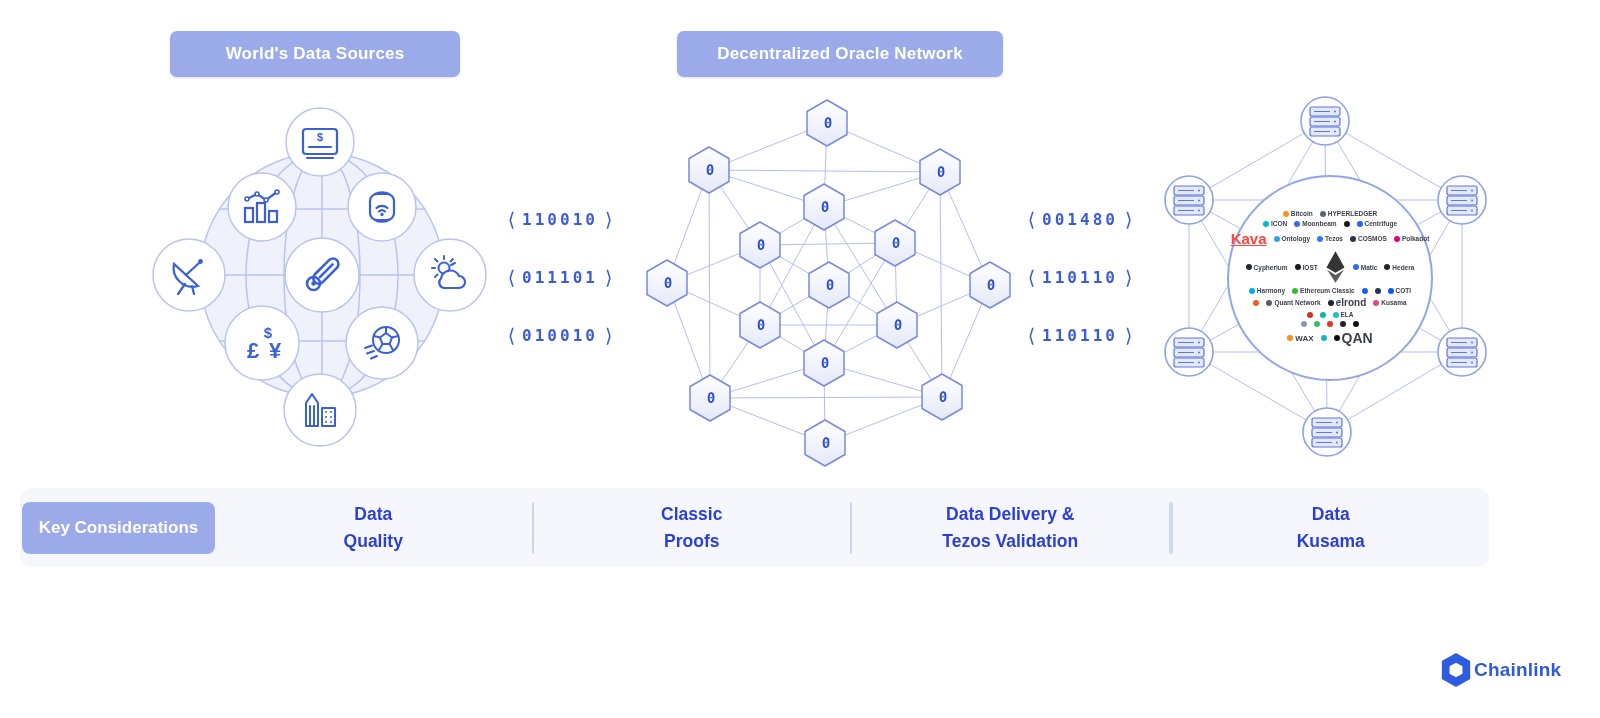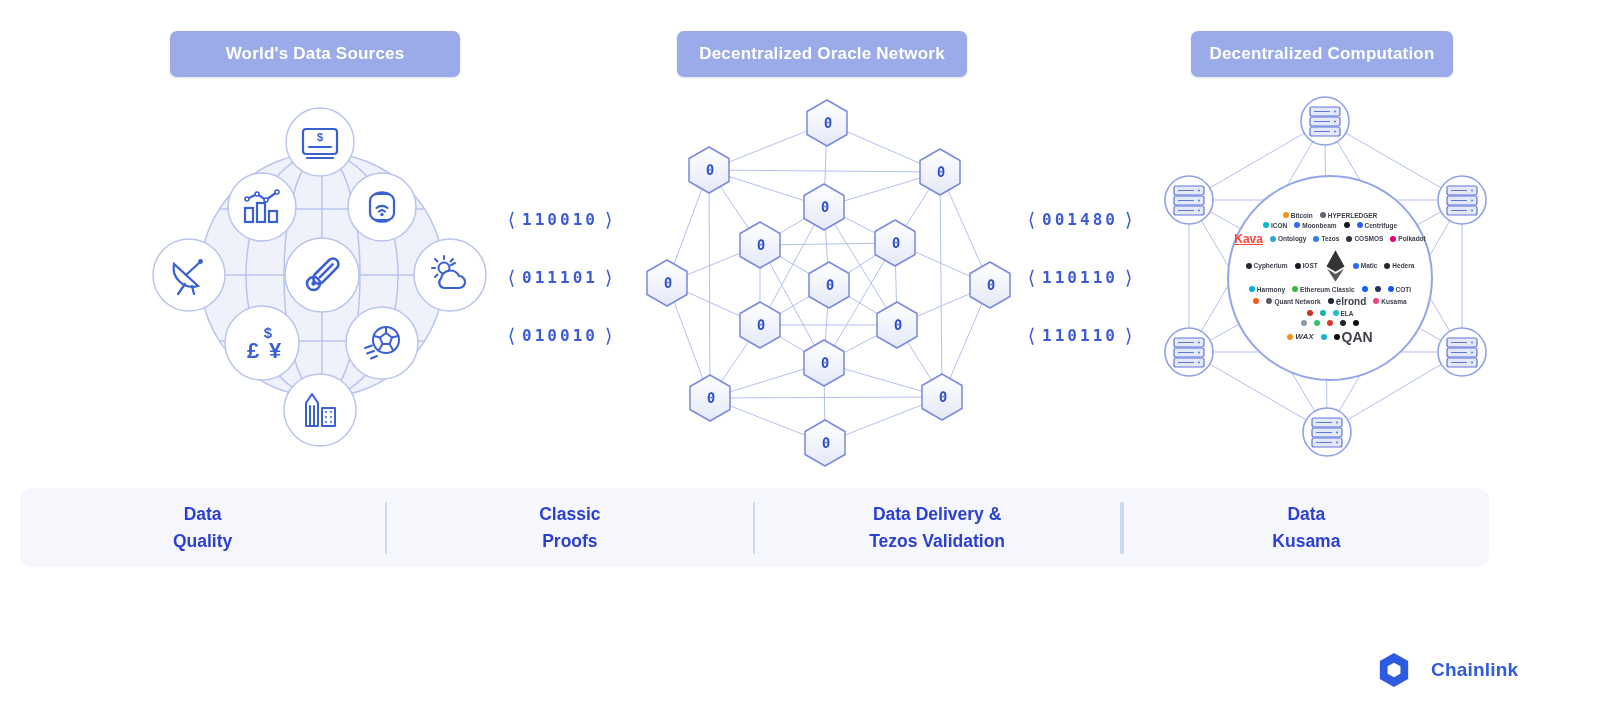--- a/index.html
+++ b/index.html
@@ -25,31 +25,30 @@
   .bar-div{width:2px;height:52px;background:#ccd7f1;flex:none;border-radius:1px;}
   
   .eth-circle{position:absolute;left:1215px;top:175px;width:206px;height:206px;border-radius:50%;
               background:#ffffff;border:2px solid #93a5ea;box-sizing:border-box;display:flex;
               flex-direction:column;align-items:center;justify-content:center;gap:3px;z-index:3;}
   .logo-row{display:flex;align-items:center;justify-content:center;gap:7px;}
   .logo-item{display:flex;align-items:center;gap:2px;font-size:6.5px;font-weight:bold;color:#3b3f4a;
              white-space:nowrap;}
   .logo-item .dot{display:inline-block;width:6px;height:6px;border-radius:50%;flex:none;}
   svg{display:block;}
-  .brand{position:absolute;left:1365px;top:651px;display:flex;align-items:center;gap:20px;justify-content:flex-end;}
+  .brand{position:absolute;left:1427px;top:651px;display:flex;align-items:center;gap:1px;justify-content:flex-end;}
   .brand-word{font-size:19px;font-weight:bold;color:#2f5ad8;letter-spacing:.2px;}
 </style>
 </head>
 <body>
 
 <div class="stage">
 
   <div class="pill" style="left:158px;top:31px;width:290px;">World's Data Sources</div>
-  <div class="pill" style="left:665px;top:31px;width:290px;">Decentralized Oracle Network</div>
-  <div class="pill" style="left:1179px;top:31px;width:262px;">Decentralized Computation</div>
+  <div class="pill" style="left:665px;top:31px;width:326px;">Decentralized Oracle Network</div>
 
   <svg width="392" height="372" style="position:absolute;left:120px;top:90px;" viewBox="0 0 392 372">
     <g stroke="#b9c4ee" stroke-width="1.5" fill="none">
       <circle cx="190" cy="185" r="122" fill="#eff2fb"></circle>
       <ellipse cx="190" cy="185" rx="38" ry="122"></ellipse>
       <ellipse cx="190" cy="185" rx="76" ry="122"></ellipse>
       <line x1="87" y1="119" x2="293" y2="119"></line>
       <line x1="87" y1="251" x2="293" y2="251"></line>
       <line x1="57" y1="185" x2="318" y2="185"></line>
       <line x1="190" y1="52" x2="190" y2="320"></line>
@@ -435,21 +434,21 @@
         <span class="logo-item">
           <span class="dot" style="background: rgb(23, 25, 29);"></span>
         </span>
         <span class="logo-item">
           <span class="dot" style="background: rgb(39, 98, 255);"></span>
           <span>Centrifuge</span>
         </span>
       </div>
       <div class="logo-row">
         <span class="logo-item">
-          <span style="color: rgb(255, 67, 61); font-size: 12px; text-decoration: underline;">Kava</span>
+          <span style="color: rgb(255, 67, 61); font-size: 15px; text-decoration: underline;">Kava</span>
         </span>
         <span class="logo-item">
           <span class="dot" style="background: rgb(51, 163, 221);"></span>
           <span>Ontology</span>
         </span>
         <span class="logo-item">
           <span class="dot" style="background: rgb(44, 125, 247);"></span>
           <span>Tezos</span>
         </span>
         <span class="logo-item">
@@ -545,33 +544,34 @@
         <span class="logo-item">
           <span class="dot" style="background: rgb(32, 36, 44);"></span>
         </span>
         <span class="logo-item">
           <span class="dot" style="background: rgb(16, 16, 20);"></span>
         </span>
       </div>
       <div class="logo-row">
         <span class="logo-item">
           <span class="dot" style="background: rgb(247, 142, 30);"></span>
-          <span style="font-size: 8px; font-style: italic;">WAX</span>
+          <span style="font-size: 8px;">WAX</span>
         </span>
         <span class="logo-item">
           <span class="dot" style="background: rgb(25, 181, 207);"></span>
         </span>
         <span class="logo-item">
           <span class="dot" style="background: rgb(11, 12, 16);"></span>
           <span style="font-size: 14px;">QAN</span>
         </span>
       </div>
     </div>
 
   <div class="bar">
+    <div class="kc-pill">Key Considerations</div>
     <div id="kc-items" style="display:flex;flex:1;align-items:center;height:100%;">
         <div class="bar-item">
           <span>Data</span>
           <span>Quality</span>
         </div>
         <div class="bar-div"></div>
         <div class="bar-item">
           <span>Classic</span>
           <span>Proofs</span>
         </div>

